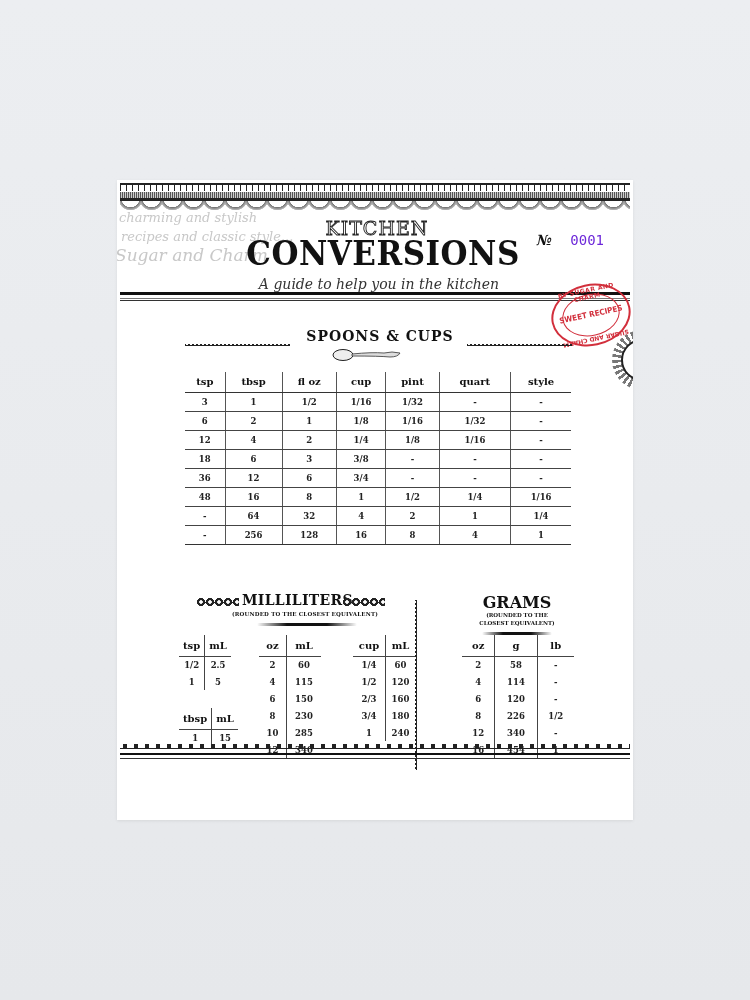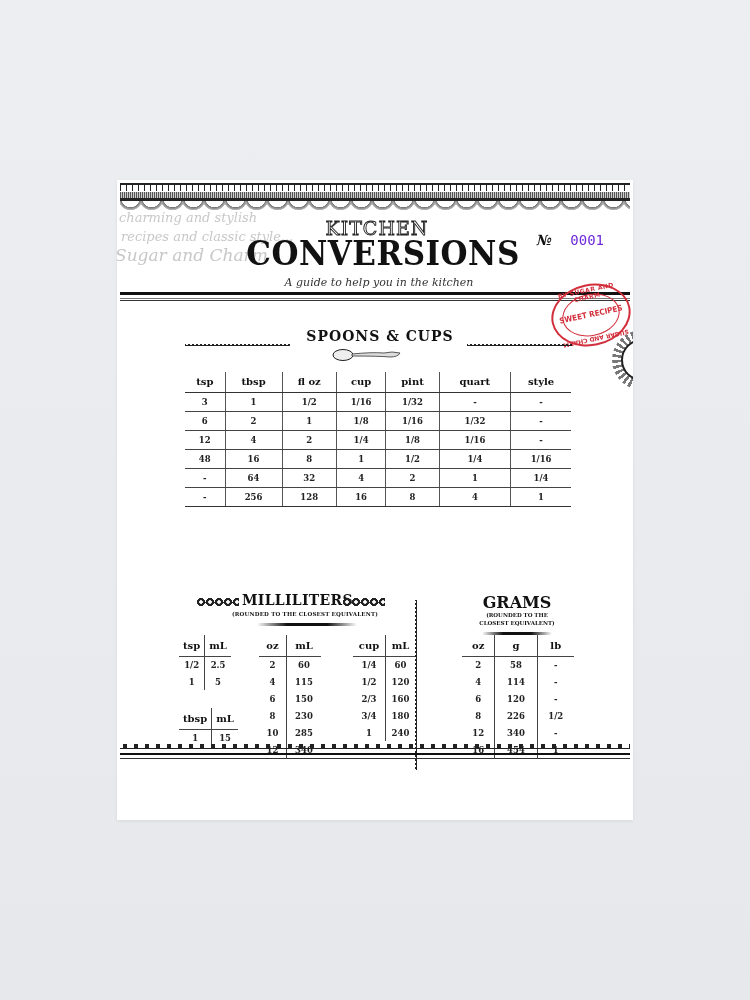--- a/index.html
+++ b/index.html
@@ -55,21 +55,21 @@
     padding-left: 4px;
   }
   .title-conversions {
     position: absolute; left: 0; right: 0; top: 55px; text-align: center;
     font-family: "DejaVu Serif", serif; font-weight: bold; font-size: 31px;
     letter-spacing: 0.5px; color: #111; padding-left: 16px;
     transform: scaleY(1.08);
   }
   .subtitle {
     position: absolute; left: 0; right: 0; top: 96px; text-align: center;
-    font-family: "DejaVu Serif", serif; font-style: italic; font-size: 11px;
+    font-family: "DejaVu Serif", serif; font-style: italic; font-size: 14px;
     color: #333; padding-left: 8px;
   }
   .serial {
     position: absolute; left: 420px; top: 50px;
     font-family: "DejaVu Serif", serif;
   }
   .serial .numero { font-size: 14px; font-style: italic; font-weight: bold; color: #111; }
   .serial .num { font-family: "DejaVu Sans Mono", monospace; font-size: 14px; color: #6d28d9; margin-left: 13px; }
   .rule-top {
     position: absolute; left: 3px; right: 3px; top: 112px; height: 9px;
@@ -266,20 +266,38 @@
           <td>1/32</td>
           <td>-</td>
         </tr>
         <tr>
           <td>12</td>
           <td>4</td>
           <td>2</td>
           <td>1/4</td>
           <td>1/8</td>
           <td>1/16</td>
+          <td>-</td>
+        </tr>
+        <tr>
+          <td>18</td>
+          <td>6</td>
+          <td>3</td>
+          <td>3/8</td>
+          <td>-</td>
+          <td>-</td>
+          <td>-</td>
+        </tr>
+        <tr>
+          <td>36</td>
+          <td>12</td>
+          <td>6</td>
+          <td>3/4</td>
+          <td>-</td>
+          <td>-</td>
           <td>-</td>
         </tr>
         <tr>
           <td>48</td>
           <td>16</td>
           <td>8</td>
           <td>1</td>
           <td>1/2</td>
           <td>1/4</td>
           <td>1/16</td>

